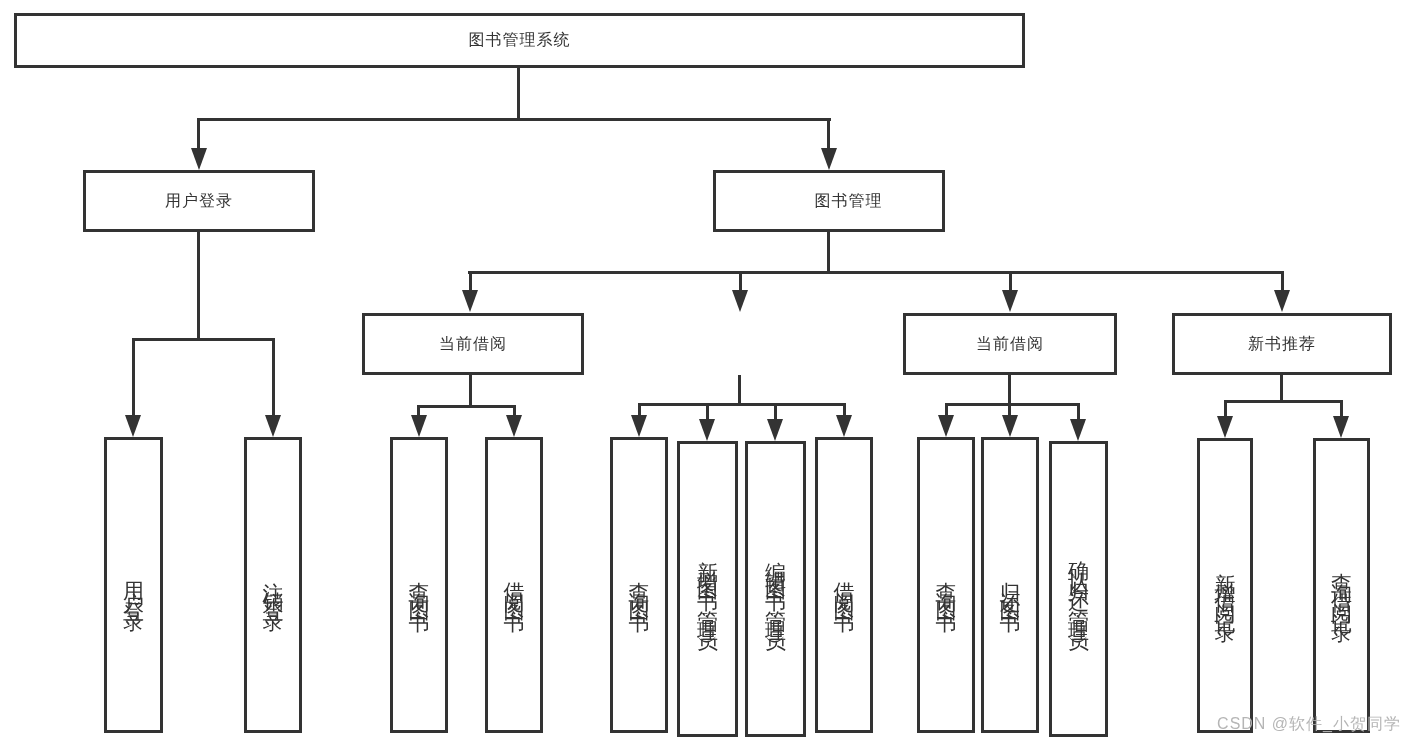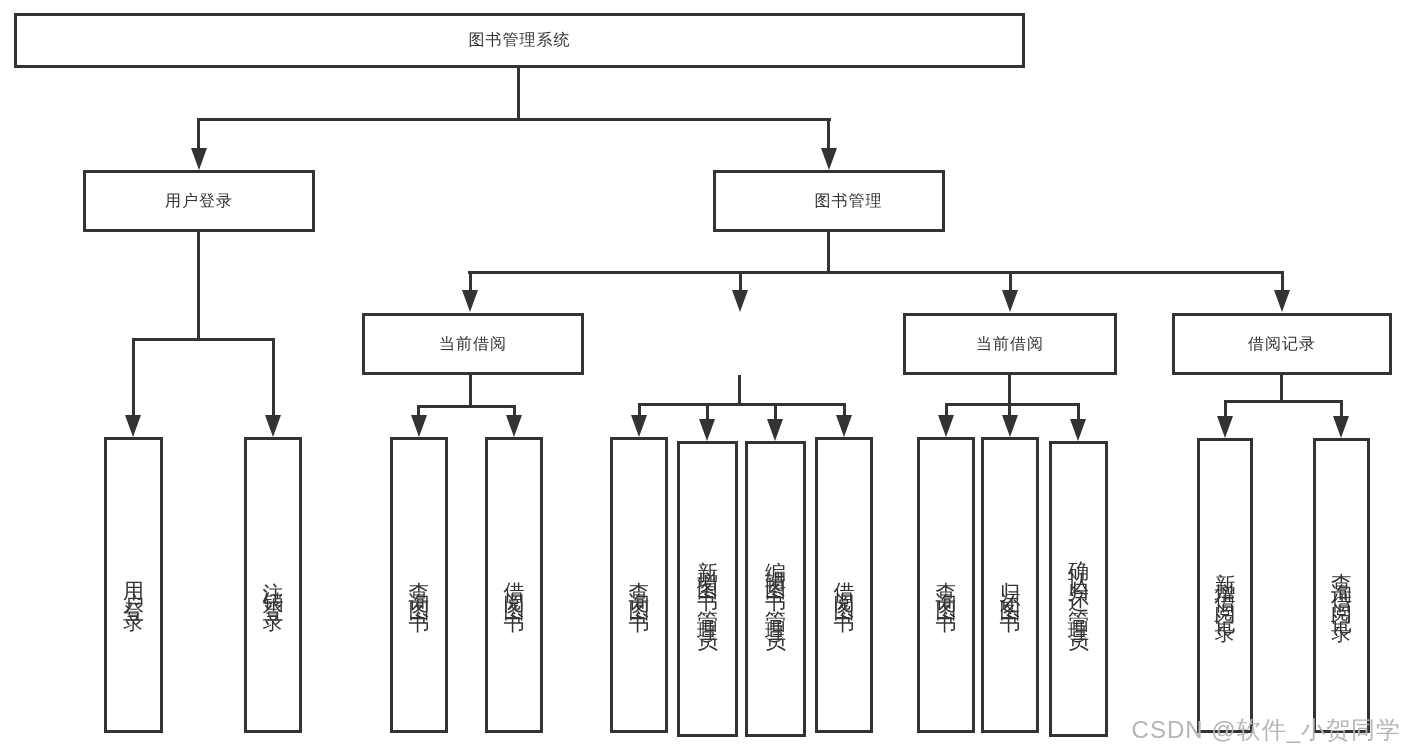--- a/index.html
+++ b/index.html
@@ -25,21 +25,21 @@
   }
   .ln{position:absolute;background:var(--line,#333);}
   .ah{
     position:absolute;width:0;height:0;
     border-left:8px solid transparent;
     border-right:8px solid transparent;
     border-top:22px solid var(--line,#333);
   }
   .watermark{
     position:absolute;right:4px;top:714px;
-    font-size:24px;color:var(--watermark,#b5b5b5);
+    font-size:16px;color:var(--watermark,#b5b5b5);
     letter-spacing:1px;white-space:nowrap;z-index:5;
   }
 </style>
 </head>
 <body>
 
 <div id="stage">
 
   <div class="box" style="left:14px;top:13px;width:1011px;height:55px;">
     <span class="hlabel">图书管理系统</span>
@@ -77,21 +77,21 @@
   <div class="ah" style="left:1002px;top:290px;"></div>
   <div class="ah" style="left:1274px;top:290px;"></div>
 
   <div class="box" style="left:362px;top:313px;width:222px;height:62px;">
     <span class="hlabel">当前借阅</span>
   </div>
   <div class="box" style="left:903px;top:313px;width:214px;height:62px;">
     <span class="hlabel">当前借阅</span>
   </div>
   <div class="box" style="left:1172px;top:313px;width:220px;height:62px;">
-    <span class="hlabel">借阅记录</span>
+    <span class="hlabel">新书推荐</span>
   </div>
 
   <div class="ln" style="left:469px;top:375px;width:3px;height:33px;"></div>
   <div class="ln" style="left:417px;top:405px;width:99px;height:3px;"></div>
   <div class="ln" style="left:417px;top:405px;width:3px;height:12px;"></div>
   <div class="ln" style="left:513px;top:405px;width:3px;height:12px;"></div>
   <div class="ah" style="left:411px;top:415px;"></div>
   <div class="ah" style="left:506px;top:415px;"></div>
 
   <div class="ln" style="left:738px;top:375px;width:3px;height:31px;"></div>

